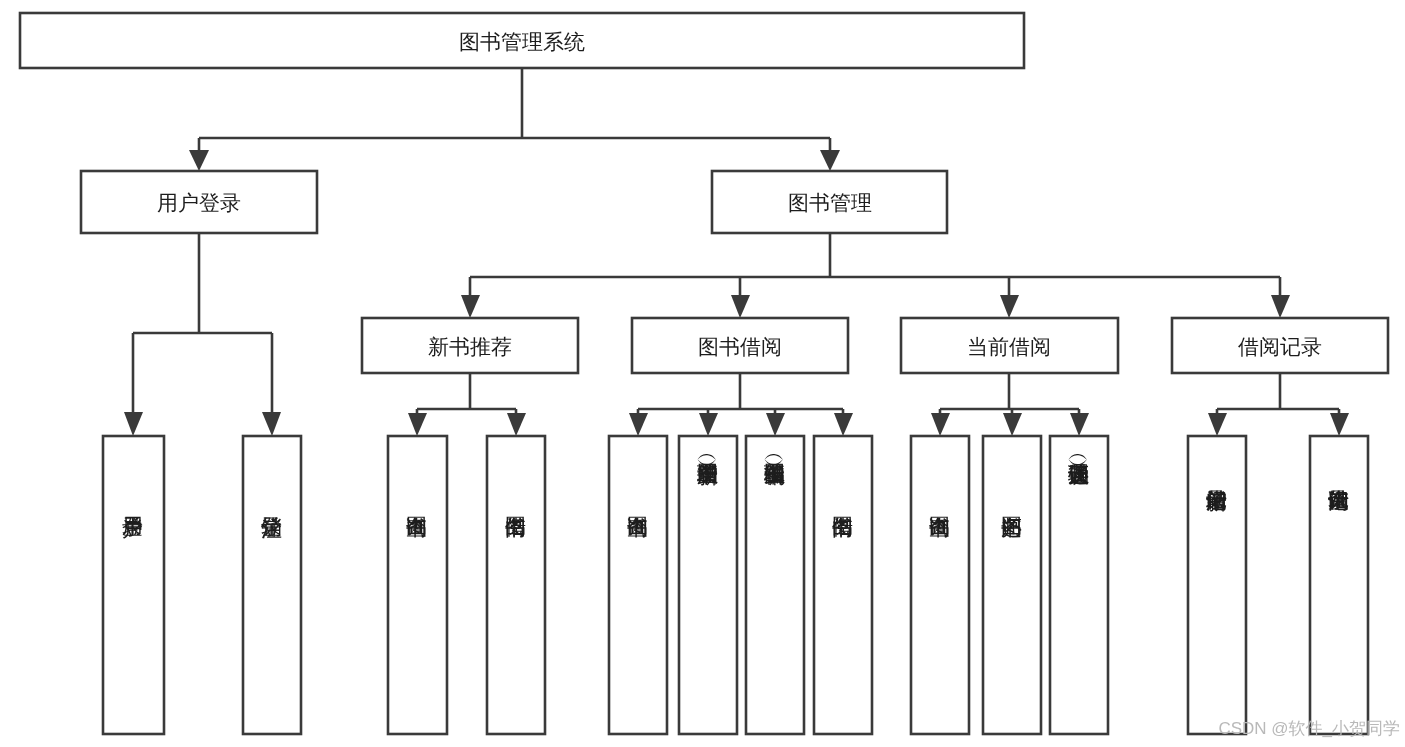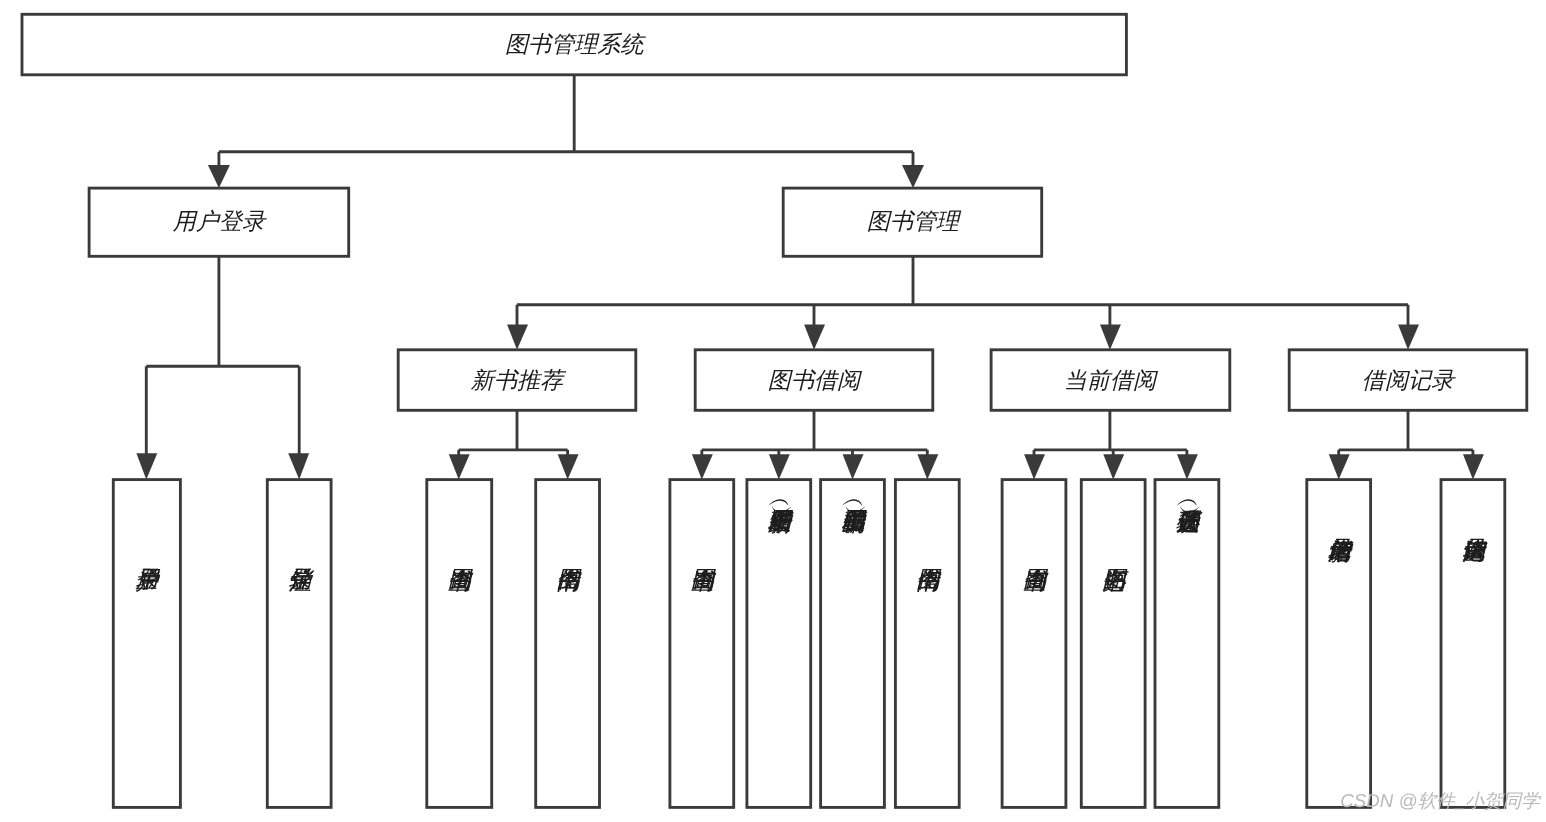--- a/index.html
+++ b/index.html
@@ -13,21 +13,20 @@
     font-family: "Liberation Sans", "DejaVu Sans", sans-serif;
     overflow: hidden;
     position: relative;
   }
   #diagram-root {
     position: absolute;
     left: 0;
     top: 0;
     width: 1325px;
     height: 747px;
-    font-style: italic;
   }
   svg.flowchart {
     display: block;
     width: 1405px;
     height: 747px;
   }
   .node-box {
     fill: #ffffff;
     stroke: #3a3a3a;
     stroke-width: 2.6;

